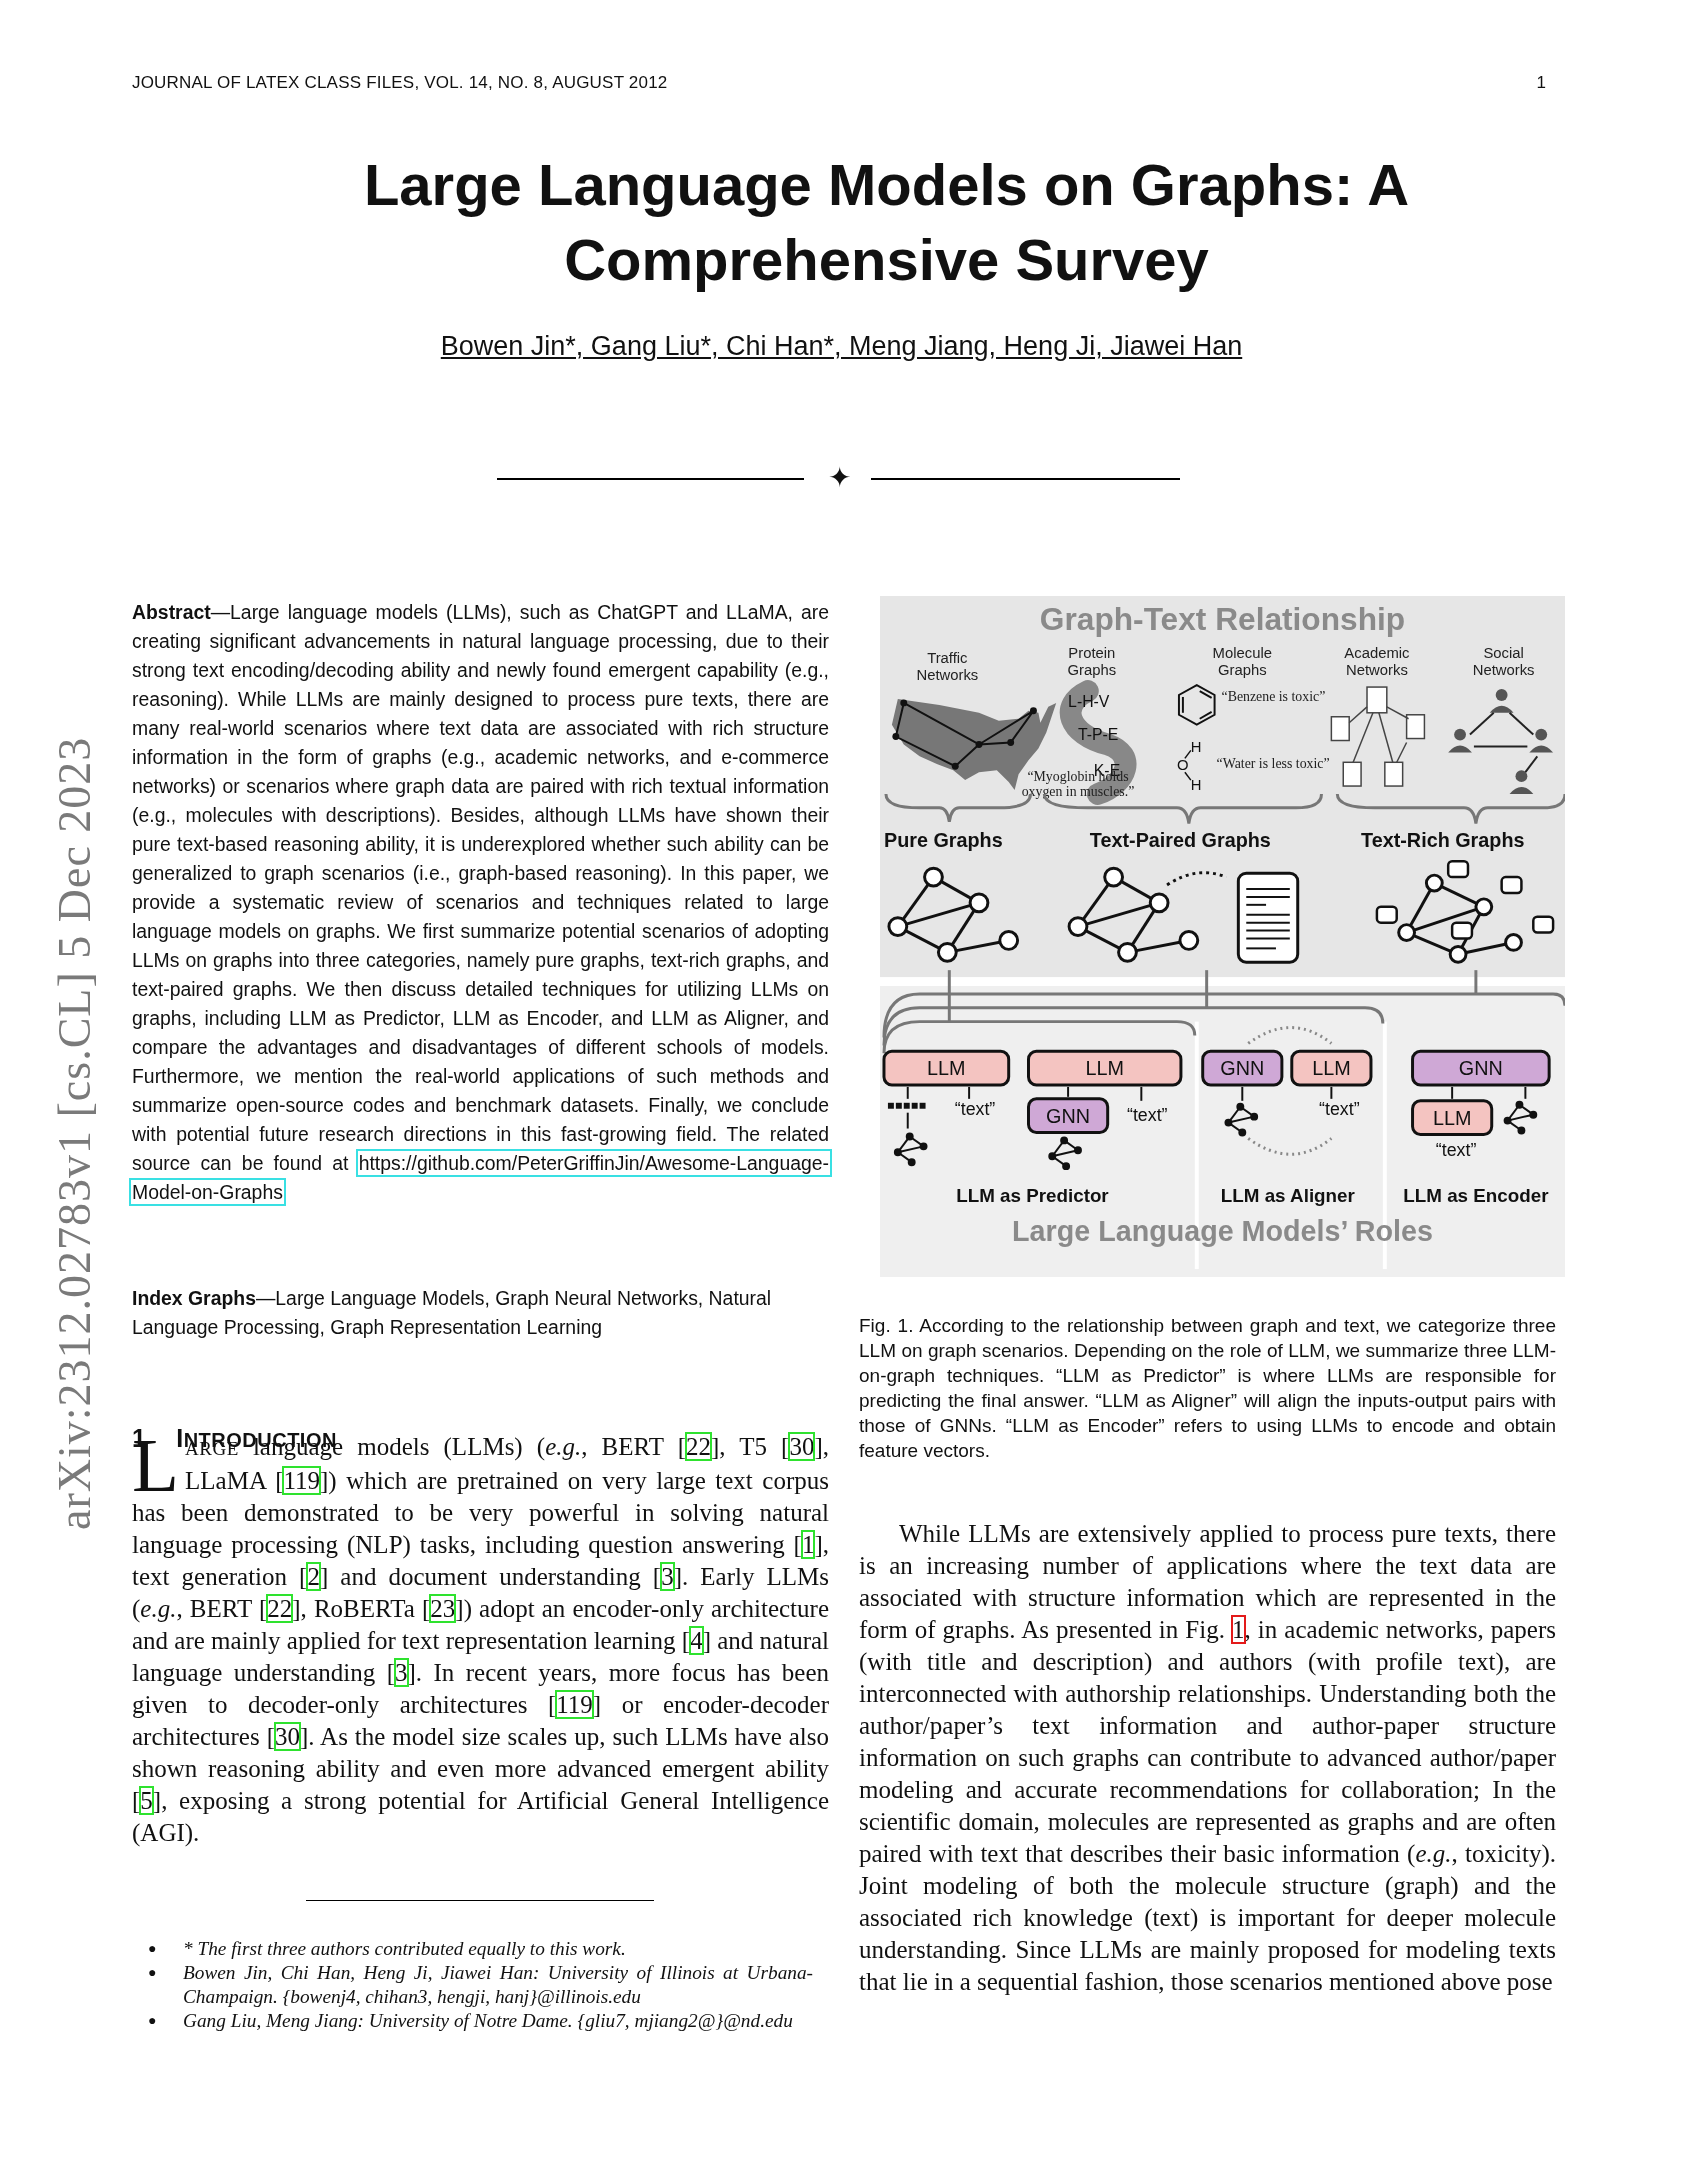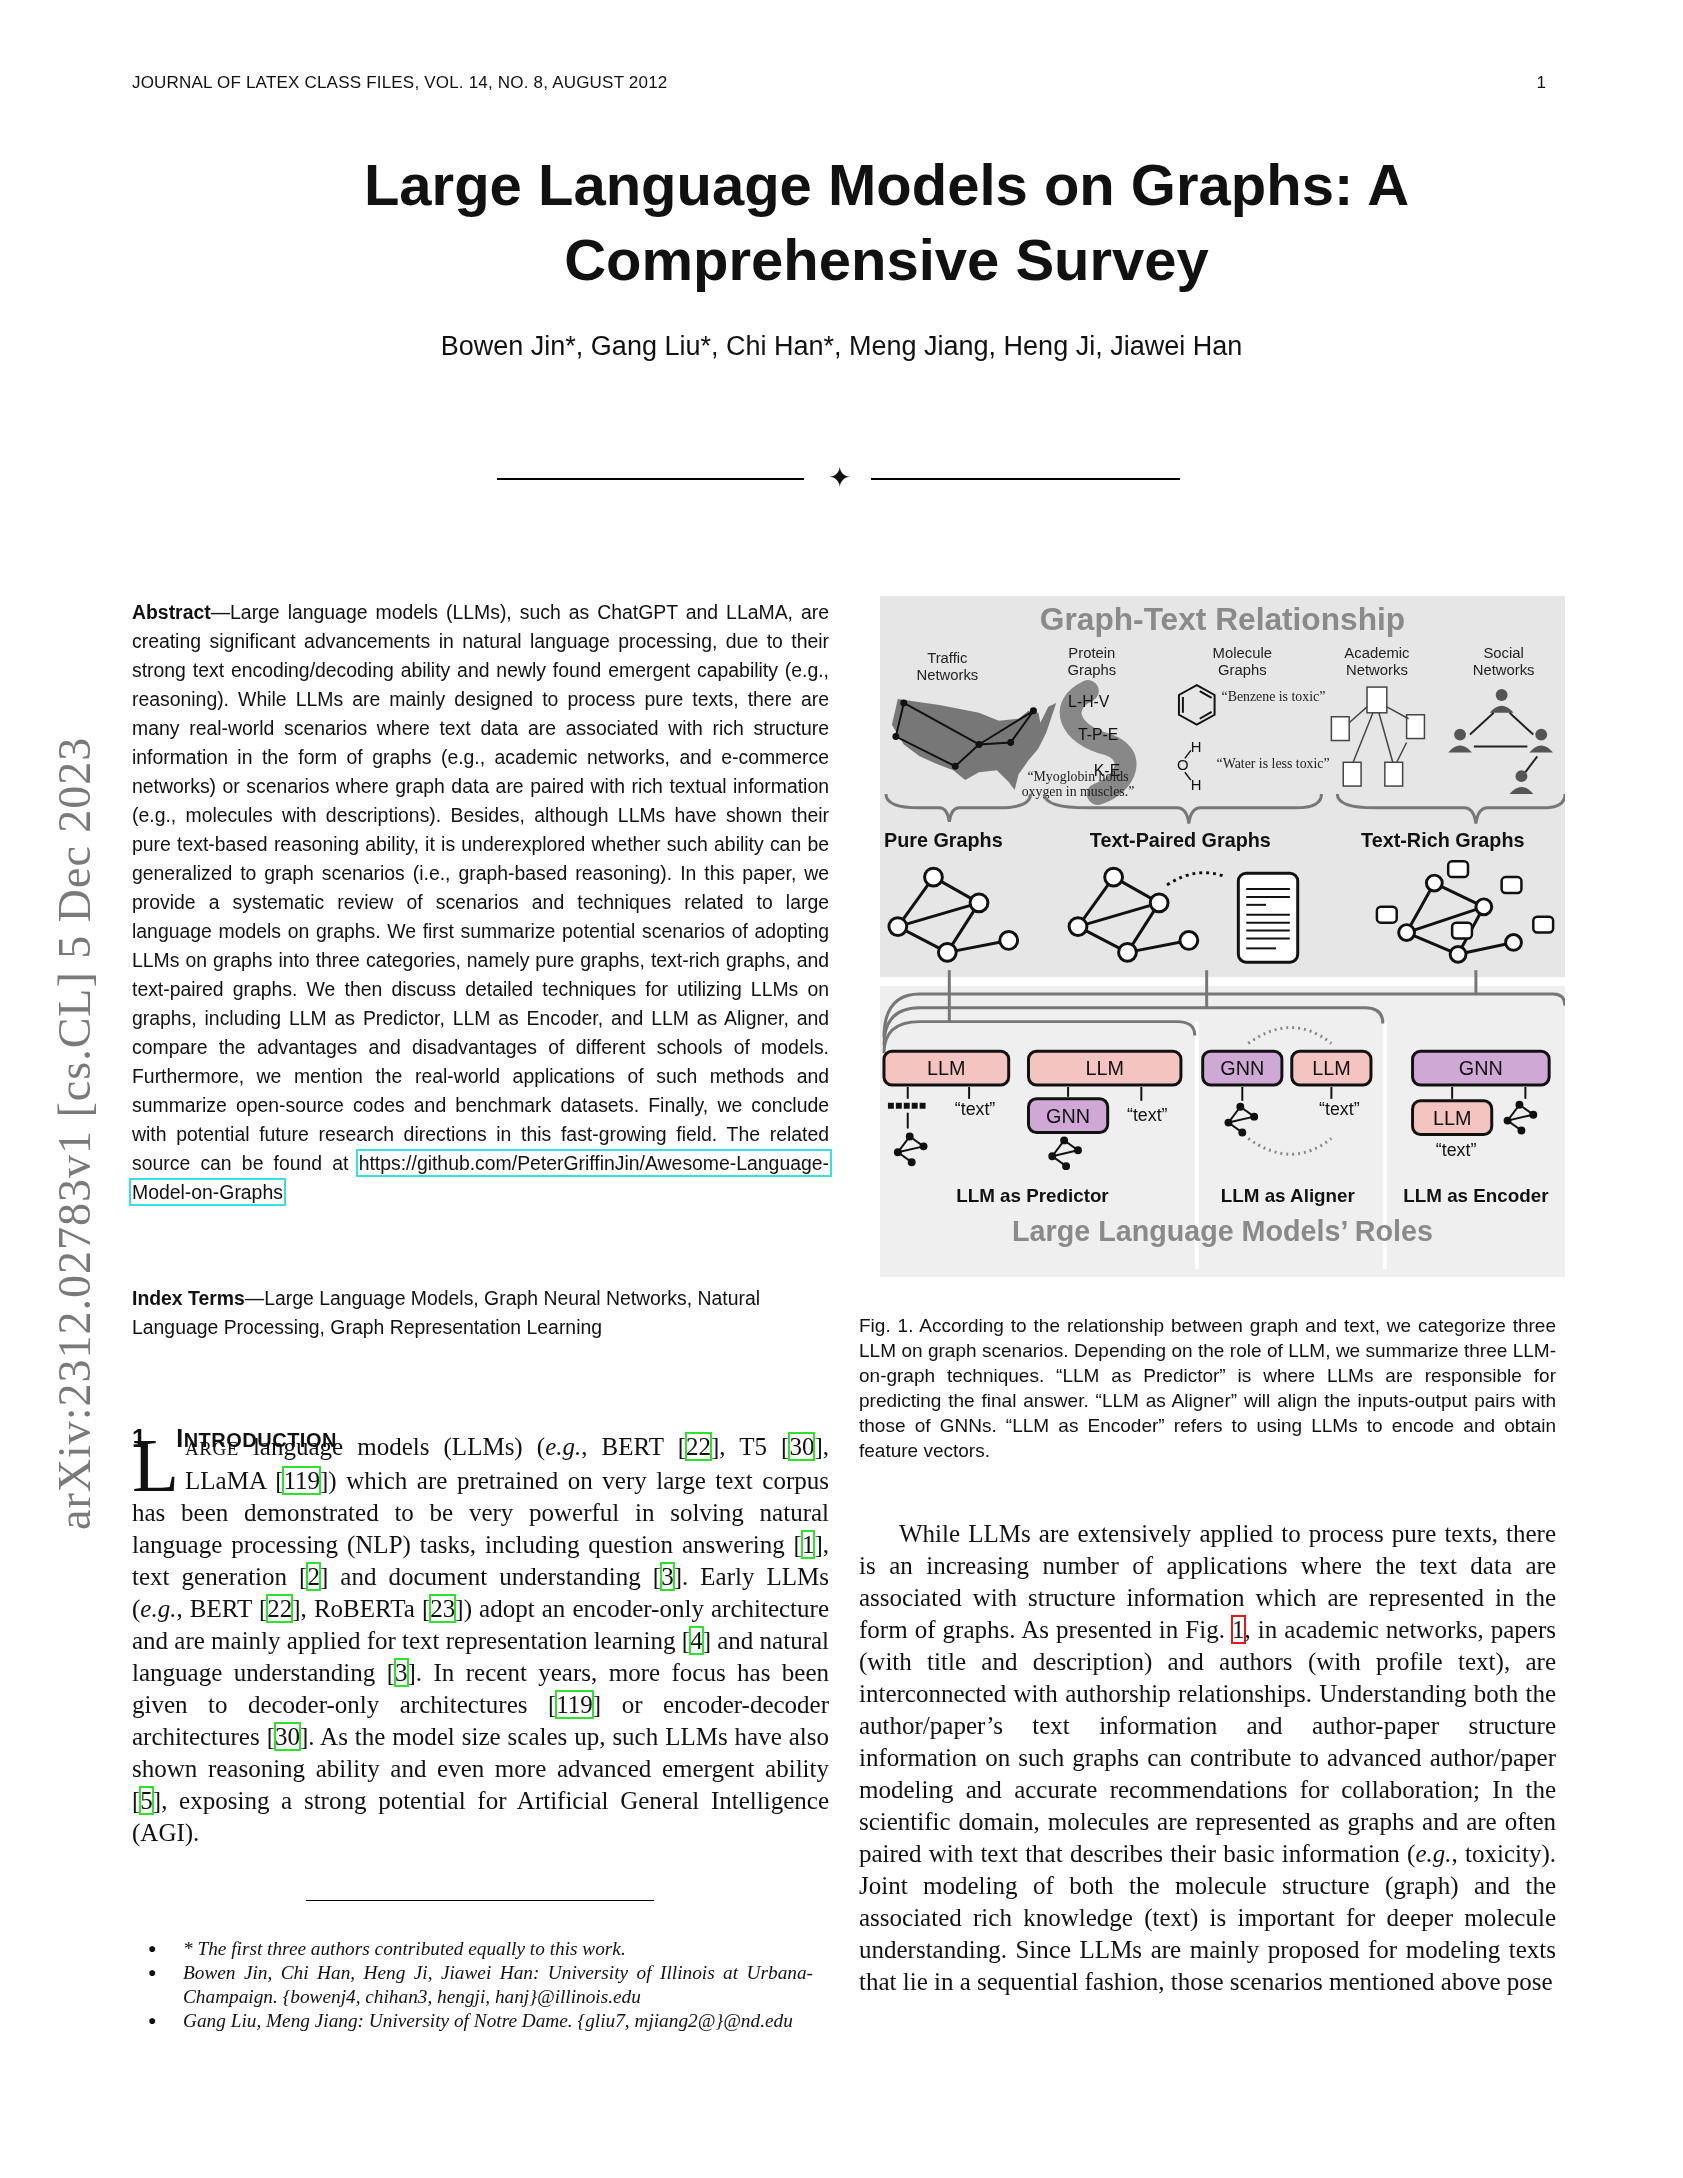--- a/index.html
+++ b/index.html
@@ -2,21 +2,21 @@
 <html><head>
 <meta charset="utf-8">
 <style>
   html, body { margin:0; padding:0; background:#ffffff; }
   body { width:1683px; height:2178px; position:relative; overflow:hidden; color:#111; }
   .sans { font-family:"Liberation Sans", sans-serif; }
   .serif { font-family:"Liberation Serif", serif; }
   .running-head { position:absolute; top:73px; left:132px; font-size:17px; letter-spacing:0.2px; }
   .page-num { position:absolute; top:73px; right:137px; font-size:17px; }
   .title { position:absolute; top:147px; left:0; width:1683px; text-align:center; font-size:58px; line-height:75px; font-weight:bold;padding-left:45px; }
-  .authors { position:absolute; top:331px; left:0; width:1683px; text-align:center; font-size:27px; }
+  .authors { position:absolute; top:331px; left:0; width:1683px; text-align:center; font-size:27px;text-decoration:underline; }
   .sep { position:absolute; top:478px; height:2px; background:#000; }
   .sep-star { position:absolute; top:463px; left:828px; font-size:28px; line-height:30px; }
   .arxiv { position:absolute; left:48px; top:1530px; transform-origin:0 0; transform:rotate(-90deg); font-family:"Liberation Serif", serif; font-size:46px; color:#7a7a7a; white-space:nowrap; letter-spacing:1px; }
   .col-left { position:absolute; left:132px; width:697px; }
   .col-right { position:absolute; left:859px; width:697px; }
   .abstract { top:598px; font-size:19.4px; line-height:29px; text-align:justify; }
   .abstract b { font-weight:bold; }
   .link-box { outline:2px solid #39e0e3; outline-offset:1px; }
   .index-terms { top:1284px; font-size:19.4px; line-height:29px; }
   .section-head { top:1424px; font-size:25px; font-weight:bold; letter-spacing:0.5px; }
@@ -52,21 +52,21 @@
 <div class="sep-star sans">✦</div>
 <div class="sep" style="left:871px;width:309px;"></div>
 
 <div class="arxiv">arXiv:2312.02783v1  [cs.CL]  5 Dec 2023</div>
 
 <div class="col-left abstract sans">
   <b>Abstract</b><span>—</span><span>Large language models (LLMs), such as ChatGPT and LLaMA, are creating significant advancements in natural language processing, due to their strong text encoding/decoding ability and newly found emergent capability (e.g., reasoning). While LLMs are mainly designed to process pure texts, there are many real-world scenarios where text data are associated with rich structure information in the form of graphs (e.g., academic networks, and e-commerce networks) or scenarios where graph data are paired with rich textual information (e.g., molecules with descriptions). Besides, although LLMs have shown their pure text-based reasoning ability, it is underexplored whether such ability can be generalized to graph scenarios (i.e., graph-based reasoning). In this paper, we provide a systematic review of scenarios and techniques related to large language models on graphs. We first summarize potential scenarios of adopting LLMs on graphs into three categories, namely pure graphs, text-rich graphs, and text-paired graphs. We then discuss detailed techniques for utilizing LLMs on graphs, including LLM as Predictor, LLM as Encoder, and LLM as Aligner, and compare the advantages and disadvantages of different schools of models. Furthermore, we mention the real-world applications of such methods and summarize open-source codes and benchmark datasets. Finally, we conclude with potential future research directions in this fast-growing field. The related source can be found at </span><span class="link-box">https://github.com/PeterGriffinJin/Awesome-Language-Model-on-Graphs</span>
 </div>
 
 <div class="col-left index-terms sans">
-  <b>Index Terms</b><span>—</span><span>Large Language Models, Graph Neural Networks, Natural Language Processing, Graph Representation Learning</span>
+  <b>Index Graphs</b><span>—</span><span>Large Language Models, Graph Neural Networks, Natural Language Processing, Graph Representation Learning</span>
 </div>
 
 <div class="col-left section-head sans">
   <span>1</span>&nbsp;&nbsp;&nbsp;&nbsp;<span>I</span><span class="sc">NTRODUCTION</span>
 </div>
 
 <div class="col-left intro serif">
   <span class="dropcap">L</span><span class="smallcaps">ARGE</span><span> language models (LLMs) (</span><i>e.g.</i><span>, BERT [</span><span class="cite">22</span><span>], T5 [</span><span class="cite">30</span><span>], LLaMA [</span><span class="cite">119</span><span>]) which are pretrained on very large text corpus has been demonstrated to be very powerful in solving natural language processing (NLP) tasks, including question answering [</span><span class="cite">1</span><span>], text generation [</span><span class="cite">2</span><span>] and document understanding [</span><span class="cite">3</span><span>]. Early LLMs (</span><i>e.g.</i><span>, BERT [</span><span class="cite">22</span><span>], RoBERTa [</span><span class="cite">23</span><span>]) adopt an encoder-only architecture and are mainly applied for text representation learning [</span><span class="cite">4</span><span>] and natural language understanding [</span><span class="cite">3</span><span>]. In recent years, more focus has been given to decoder-only architectures [</span><span class="cite">119</span><span>] or encoder-decoder architectures [</span><span class="cite">30</span><span>]. As the model size scales up, such LLMs have also shown reasoning ability and even more advanced emergent ability [</span><span class="cite">5</span><span>], exposing a strong potential for Artificial General Intelligence (AGI).</span>
 </div>
 

